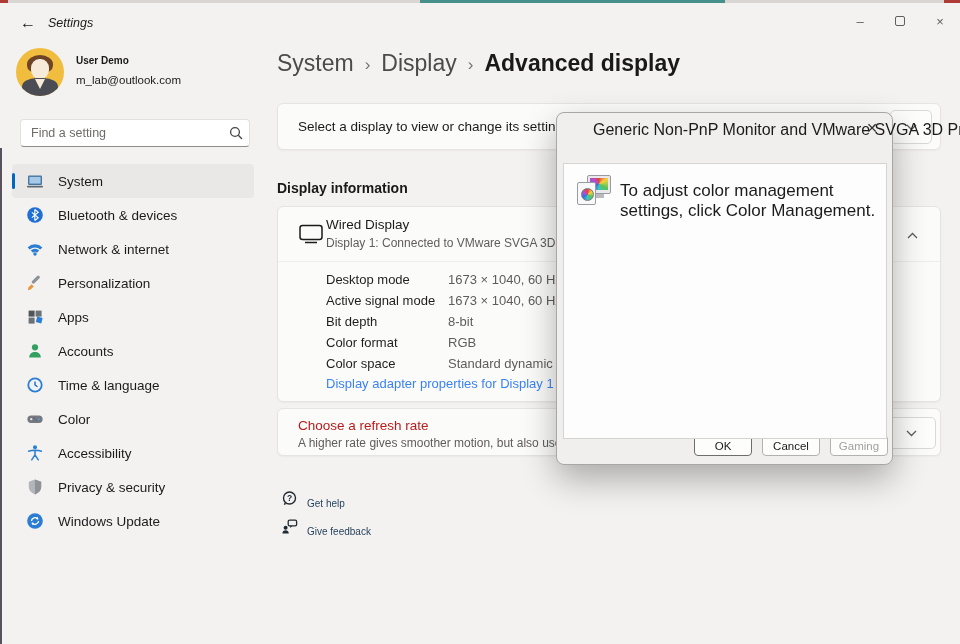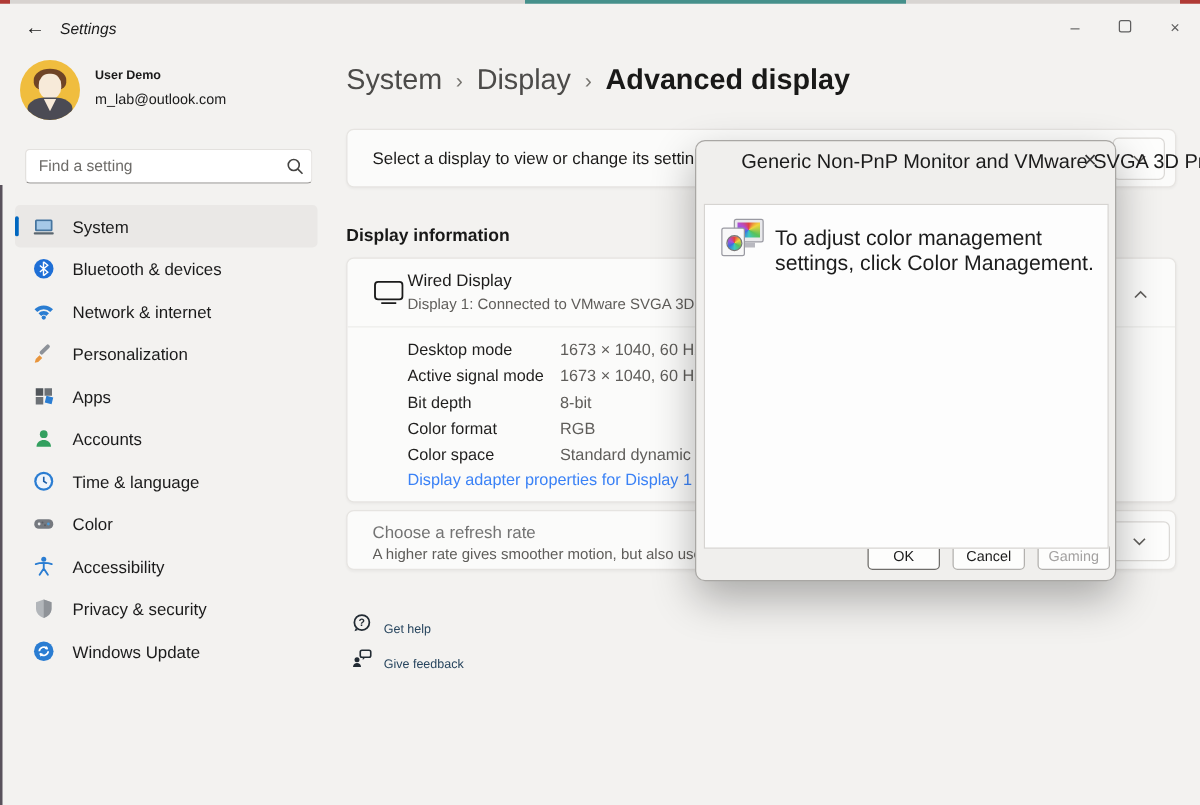--- a/index.html
+++ b/index.html
@@ -64,21 +64,21 @@
   .display-title { position:absolute; left:48px; top:10px; font-size:13.5px; color:#1c1b1a; }
   .display-sub { position:absolute; left:48px; top:29px; font-size:12px; color:#5f5d5a; }
   .collapse-btn { position:absolute; right:14px; top:14px; width:28px; height:28px; display:flex; align-items:center; justify-content:center; border-radius:4px; }
   .detail-rows { position:absolute; left:48px; top:62px; }
   .detail-row { display:flex; height:21px; align-items:center; }
   .detail-label { width:122px; font-size:13px; color:#201f1e; }
   .detail-value { font-size:13px; color:#5f5d5a; }
   .adapter-link { position:absolute; left:48px; top:169px; font-size:13px; color:#3b82f6; cursor:default; }
 
   .card-refresh { left:277px; top:408px; width:664px; height:48px; }
-  .refresh-title { position:absolute; left:20px; top:9px; font-size:13.5px; color:#737373; }
+  .refresh-title { position:absolute; left:20px; top:9px; font-size:13.5px; color:#b91c1c; }
   .refresh-sub { position:absolute; left:20px; top:27px; font-size:12px; color:#5f5d5a; white-space:nowrap; overflow:hidden; width:630px; }
   .dd-refresh { right:4px; top:8px; width:50px; height:32px; }
 
   .footer-link { position:absolute; left:279px; display:flex; align-items:center; cursor:default; }
   .footer-link .f-ico { width:20px; margin-right:8px; display:flex; justify-content:center; }
   .footer-link .f-label { font-size:10px; color:#27455e;margin-top:10px; }
   .fl-help { top:488px; }
   .fl-feedback { top:516px; }
 
   

